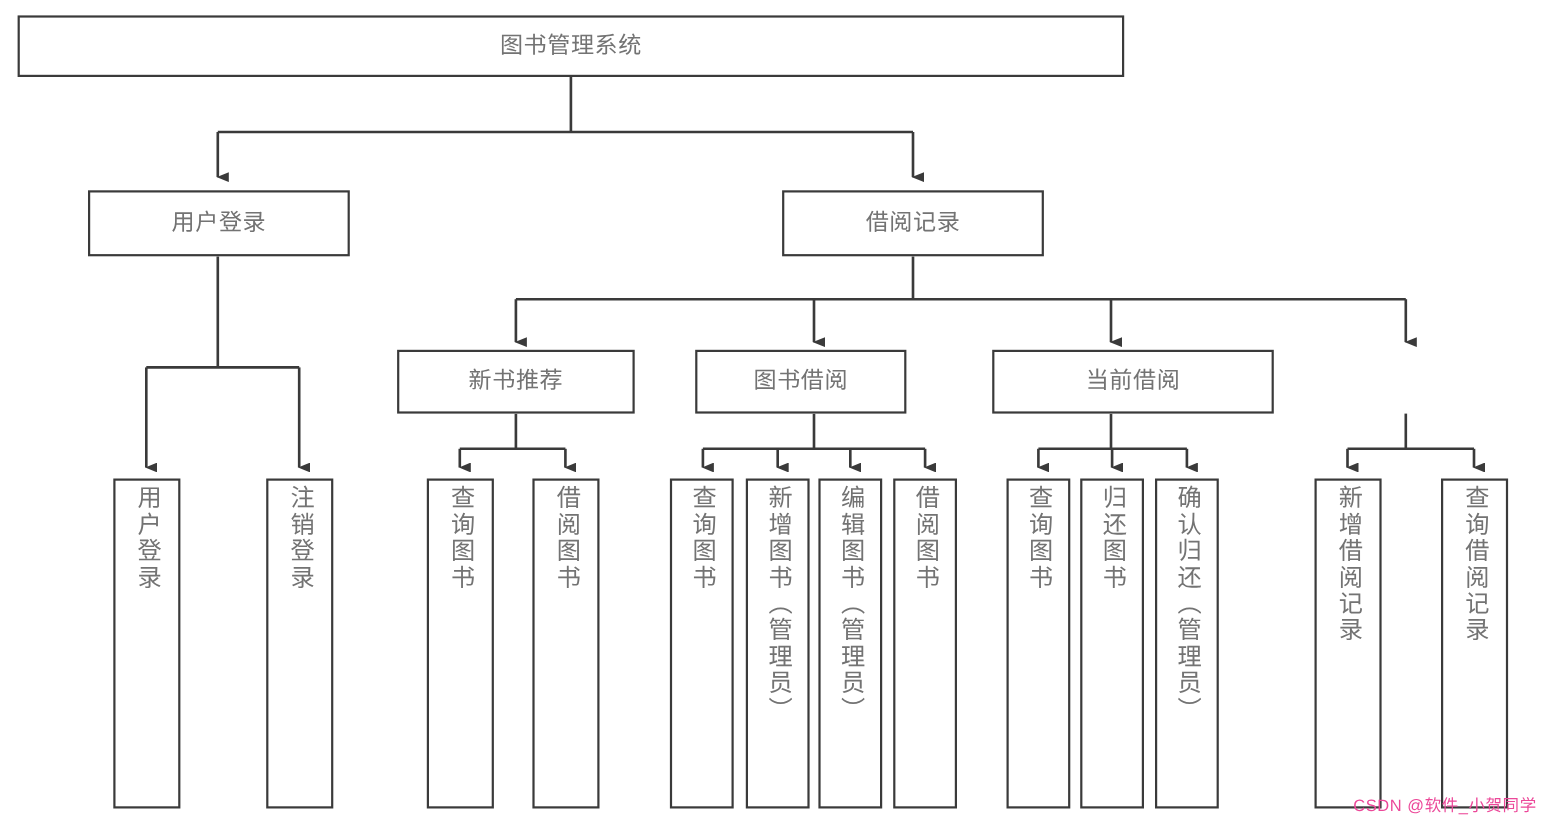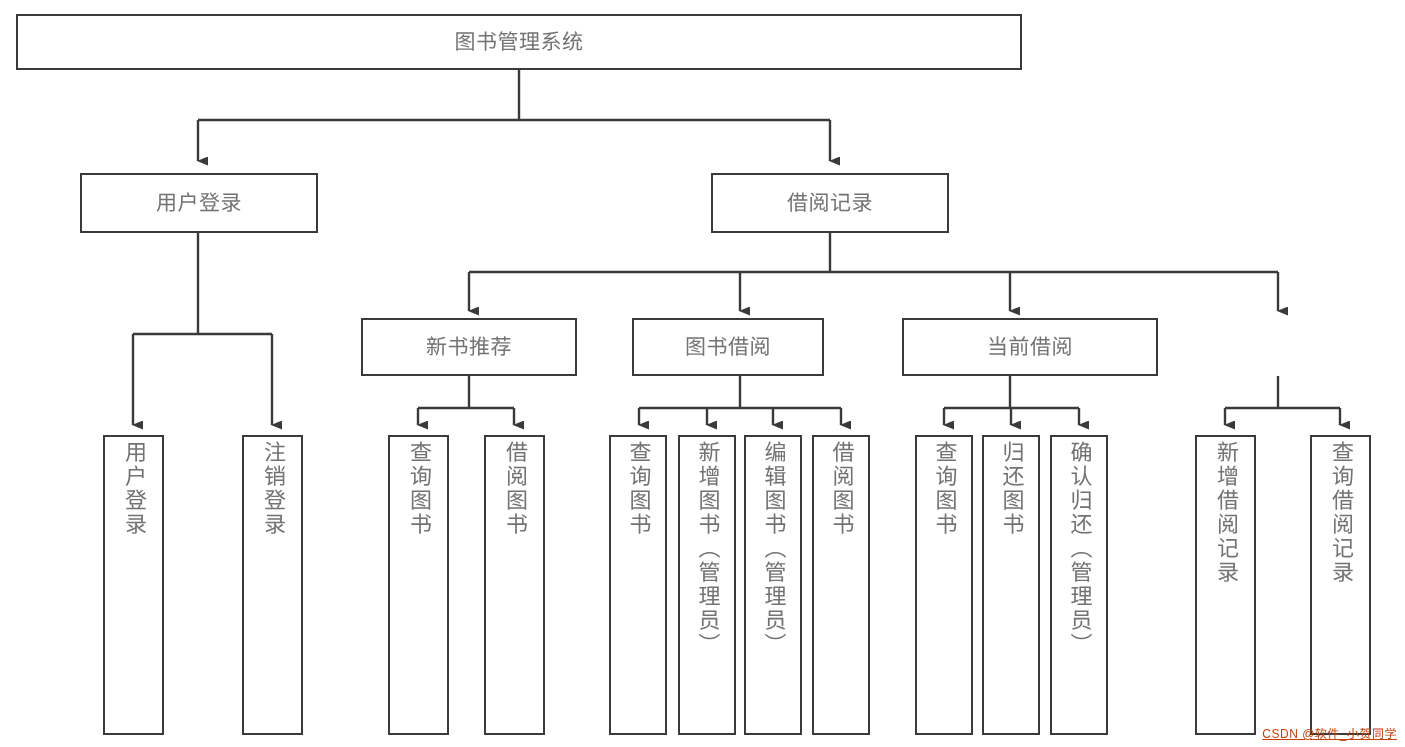--- a/index.html
+++ b/index.html
@@ -64,27 +64,26 @@
     font-size: 22px;
     line-height: 1.05;
     letter-spacing: 2px;
     white-space: nowrap;
   }
   
   #watermark {
     position: absolute;
     right: 8px;
     bottom: 6px;
-    font-size: 12px;
-    color: #c2410c;
+    font-size: 15px;
+    color: #ec4899;
     letter-spacing: 0.5px;
     white-space: nowrap;
     z-index: 5;
     font-family: "Liberation Sans", "DejaVu Sans", sans-serif;
-    text-decoration: underline;
   }
 </style>
 </head>
 <body>
 
 <div id="diagram-root">
 
   <svg id="connector-layer" viewBox="0 0 1405 747" width="1405" height="747" aria-hidden="true">
     <defs>
       <marker id="arrowhead" markerWidth="9" markerHeight="11" refX="4.5" refY="10" orient="auto" markerUnits="userSpaceOnUse">

